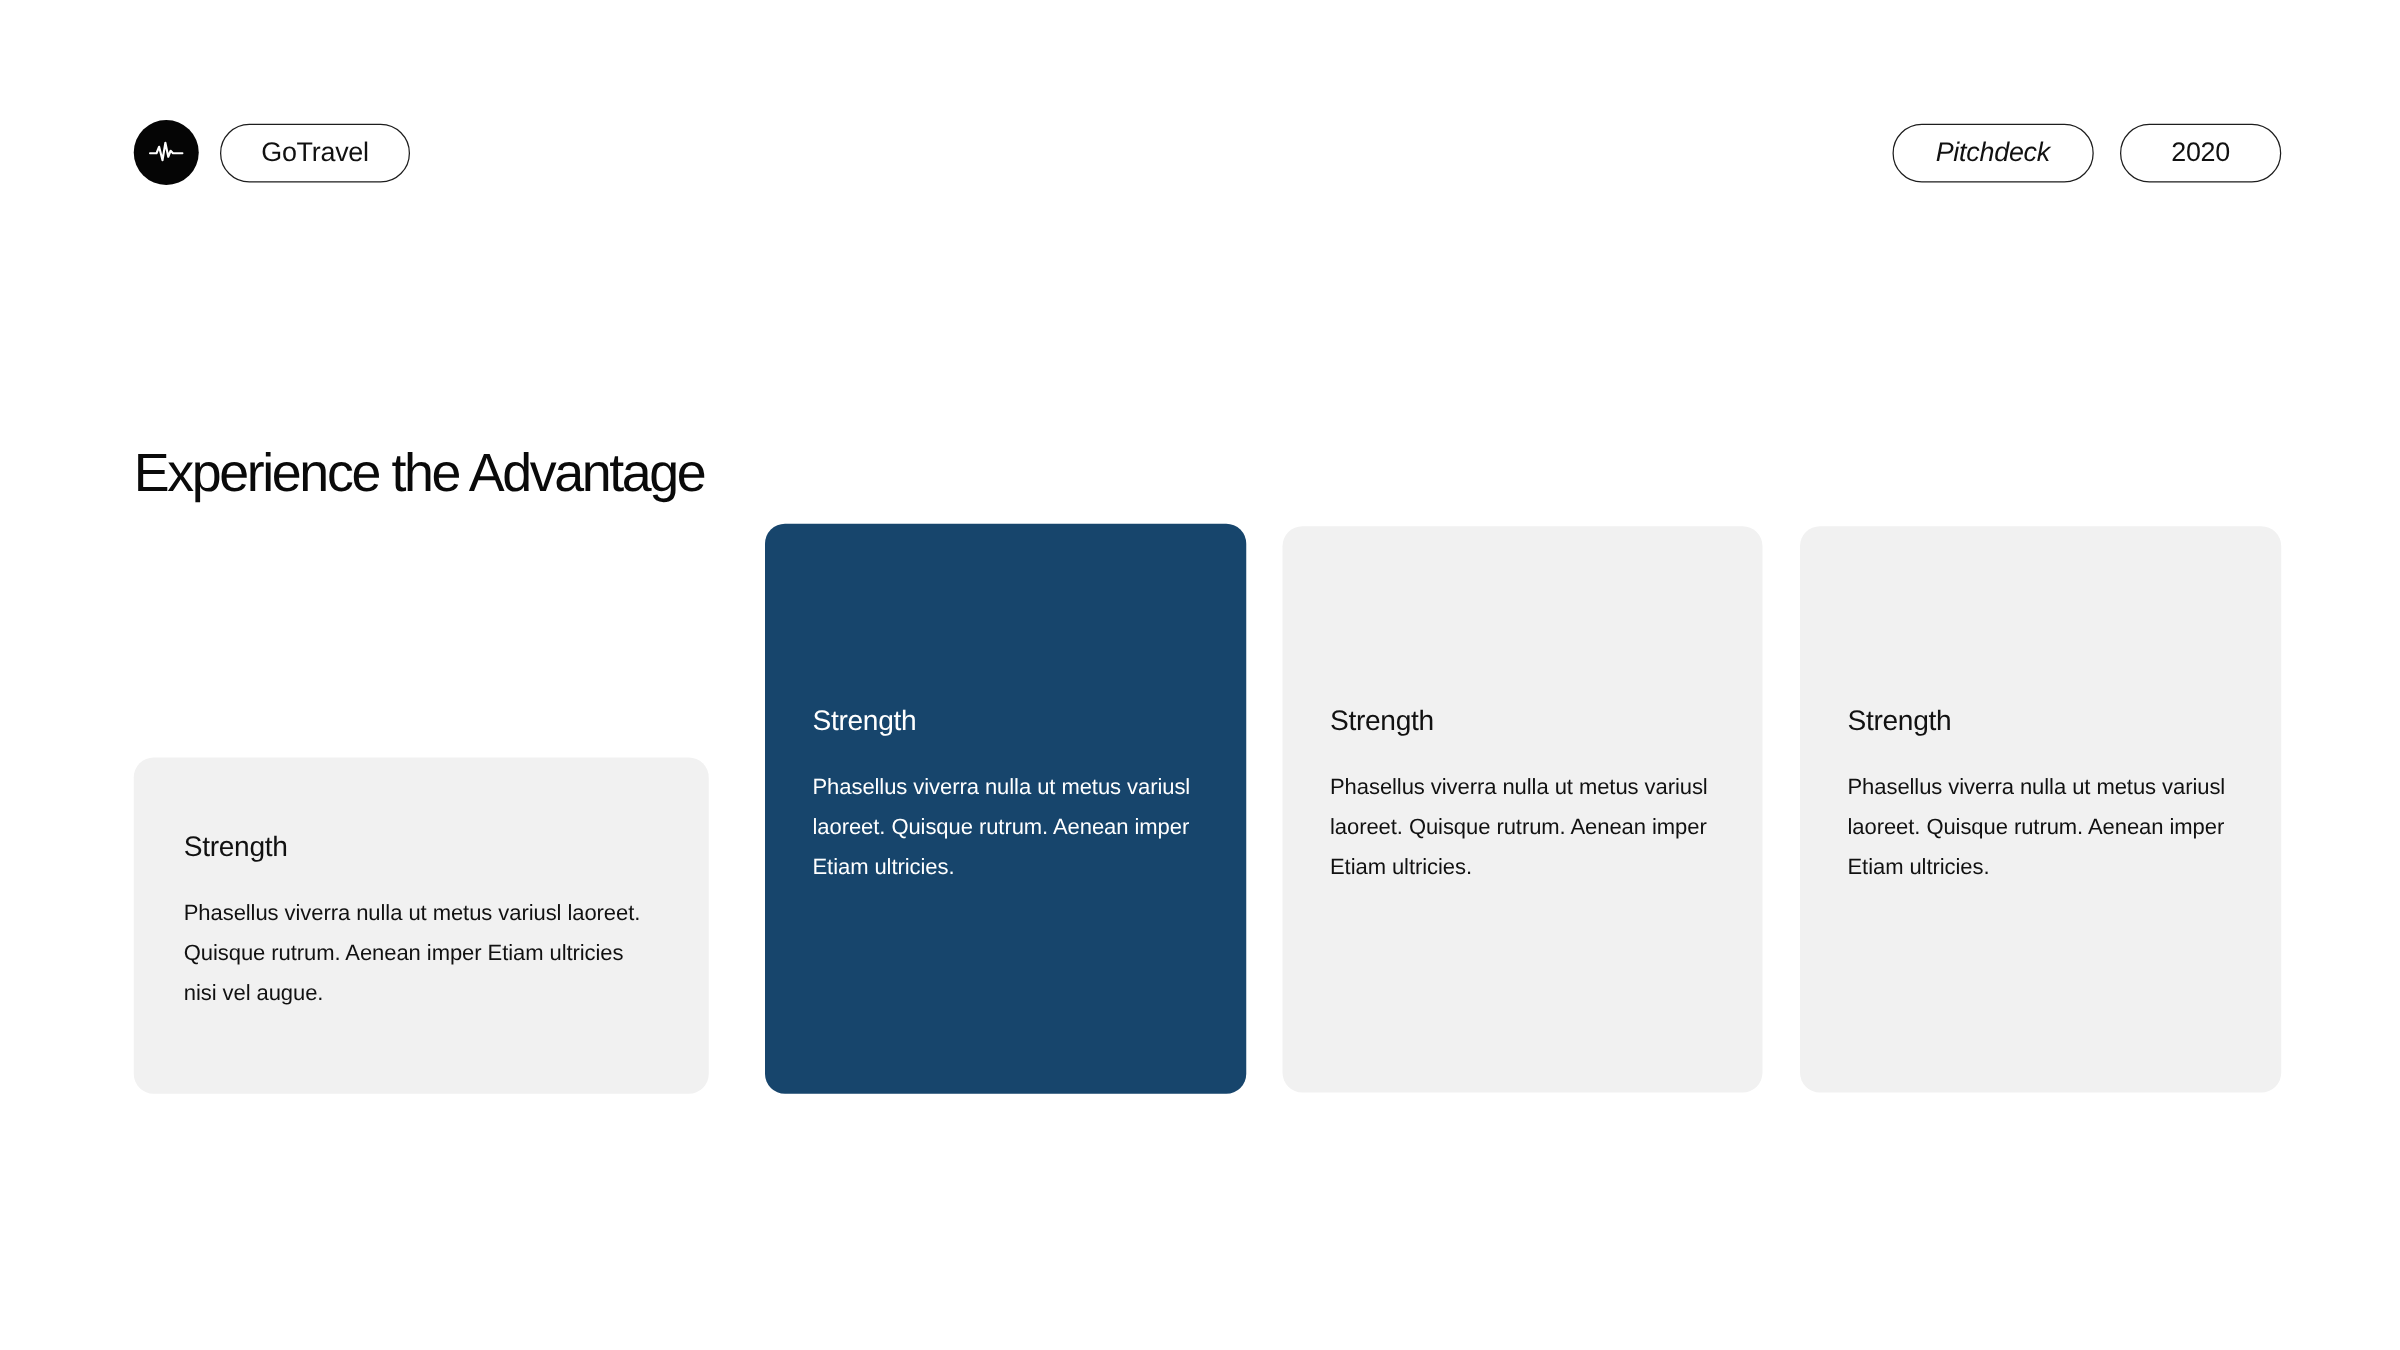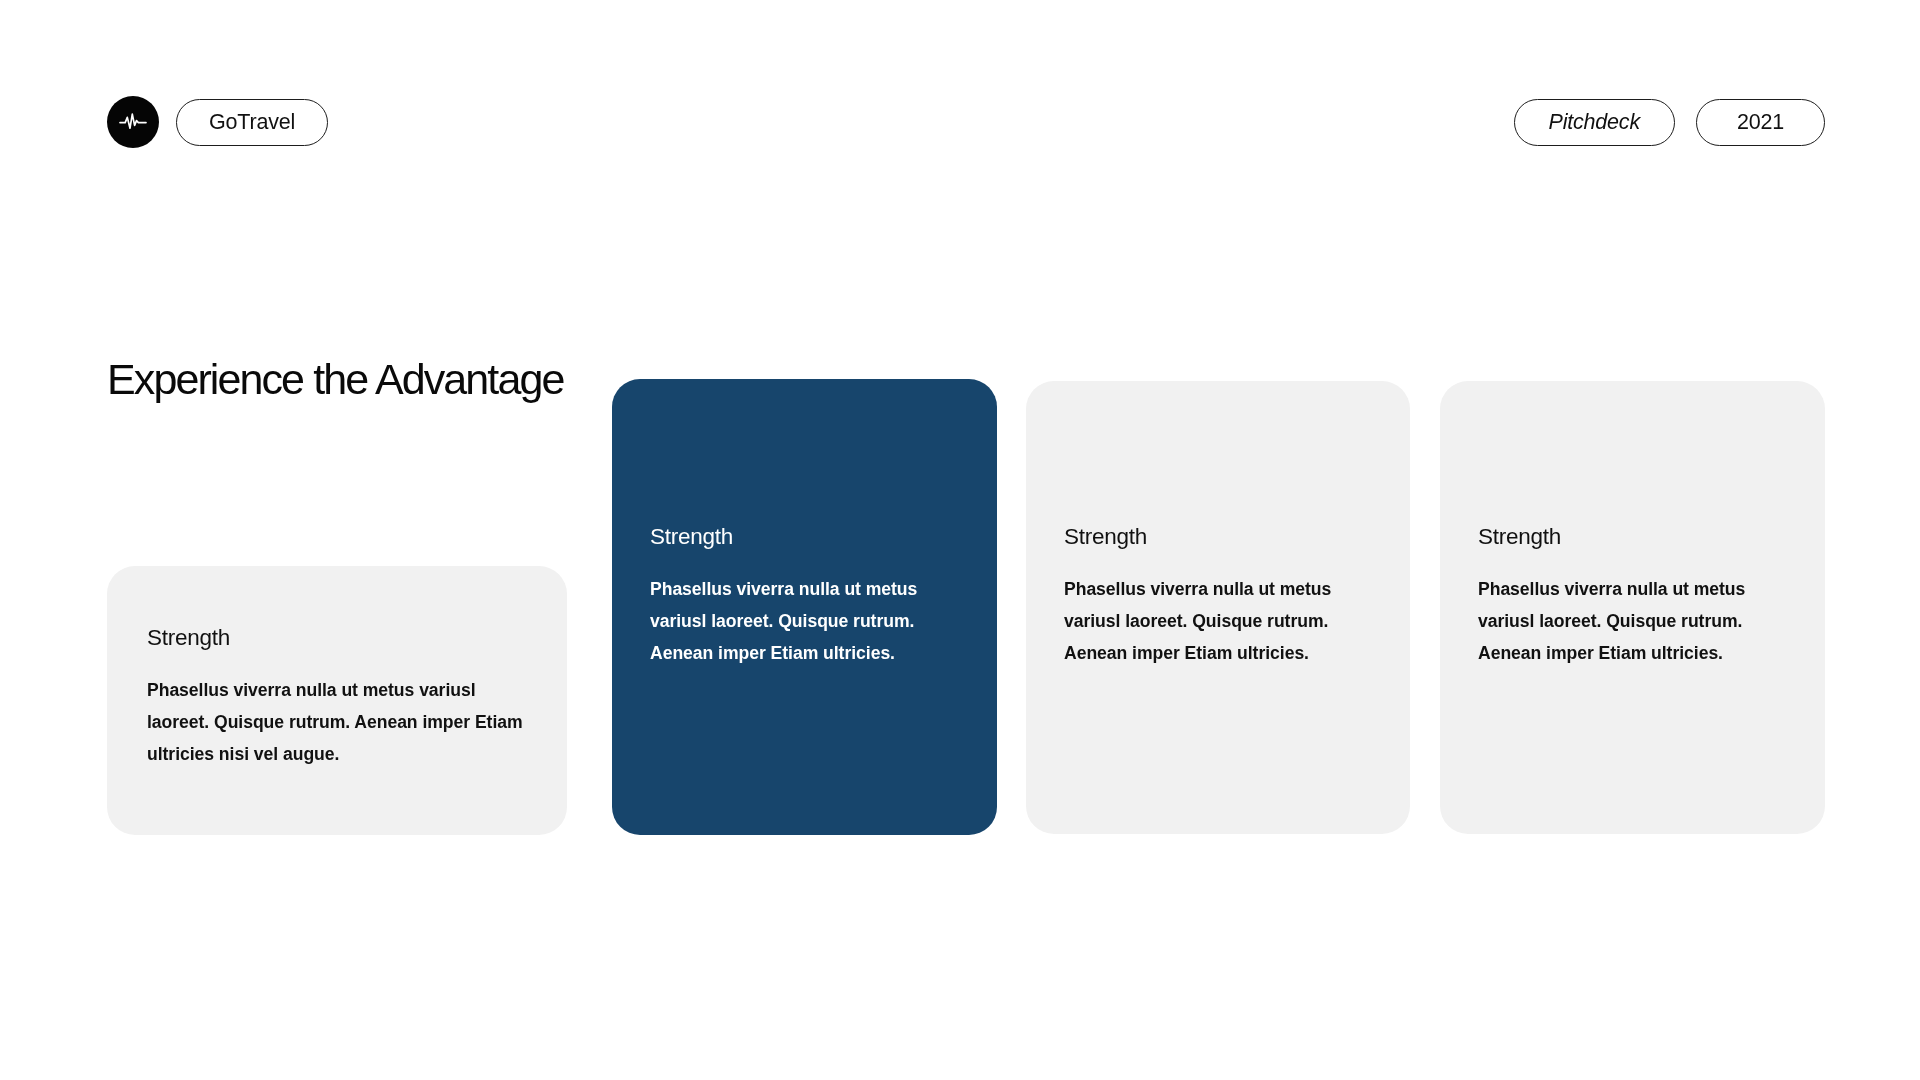--- a/index.html
+++ b/index.html
@@ -84,41 +84,42 @@
     font-size: 43px;
     line-height: 1.13;
     letter-spacing: -1.9px;
     font-weight: 400;
     color: #0a0a0a;
   }
 
   
   .card {
     position: absolute;
-    border-radius: 28px;
+    border-radius: 16px;
     overflow: hidden;
+    margin-top: 40px;
   }
 
   .card-body {
     position: absolute;
     left: 40px;
     right: 34px;
   }
 
   .card-title {
     font-size: 22.5px;
     font-weight: 500;
     letter-spacing: -0.25px;
     line-height: 1.2;
     margin-bottom: 23px;
   }
 
   .card-text {
     font-size: 17.6px;
-    font-weight: 700;
+    font-weight: 400;
     line-height: 1.82;
     letter-spacing: -0.05px;
   }
 
   
   .card-1 {
     left: 107px;
     top: 566px;
     width: 460px;
     height: 269px;
@@ -170,21 +171,21 @@
         <svg width="28" height="20" viewBox="0 0 28 20" fill="none" xmlns="http://www.w3.org/2000/svg" aria-hidden="true">
           <path d="M1 10.6 H6.2 L8.3 5.4 L11 16.2 L13.3 2.2 L15.6 13.4 L17.5 8.6 L19.4 10.6 H27" stroke="#ffffff" stroke-width="1.7" stroke-linecap="round" stroke-linejoin="round"></path>
         </svg>
       </span>
     </div>
     <div class="pill pill-brand">GoTravel</div>
   </div>
 
   <div class="nav-group">
     <div class="pill pill-nav">Pitchdeck</div>
-    <div class="pill pill-year">2021</div>
+    <div class="pill pill-year">2020</div>
   </div>
 
 </div>
 
 <h1 class="headline">Experience the Advantage</h1>
 
 <div class="card card-1">
   <div class="card-body">
     <div class="card-title">Strength</div>
     <div class="card-text">Phasellus viverra nulla ut metus variusl laoreet. Quisque rutrum. Aenean imper Etiam ultricies nisi vel augue.</div>

